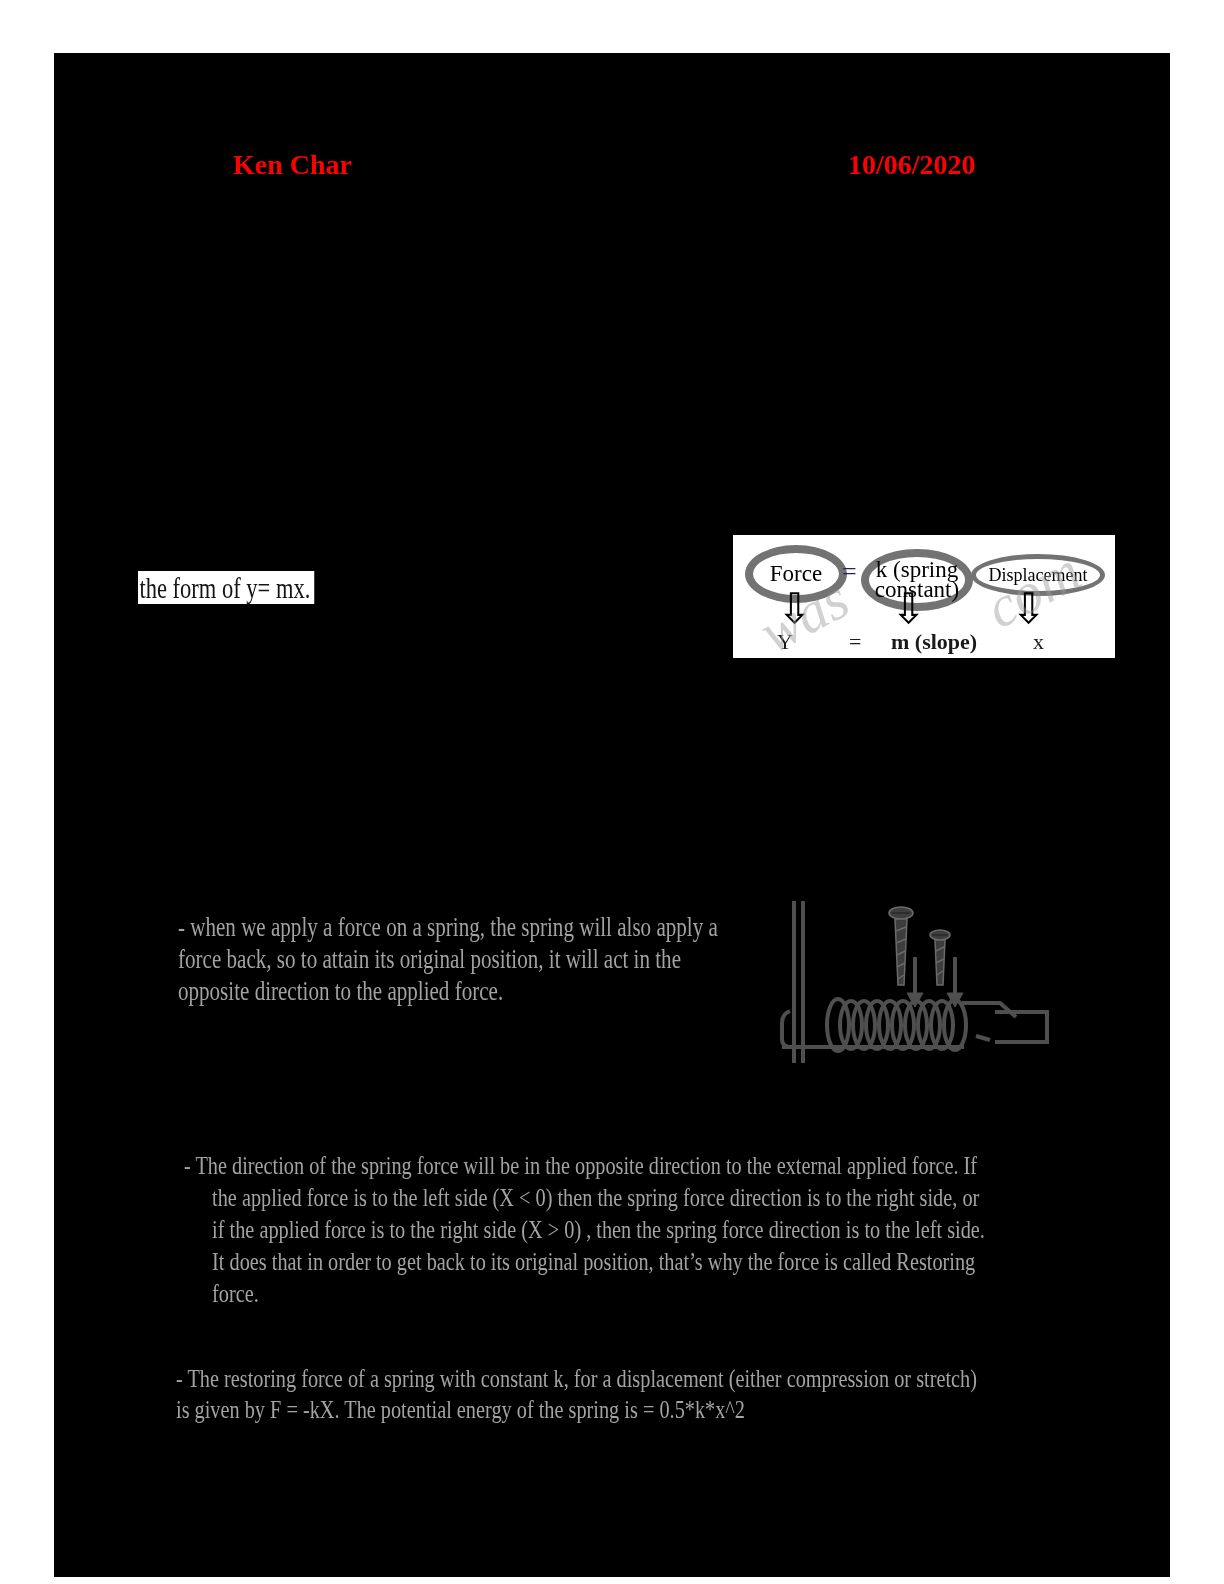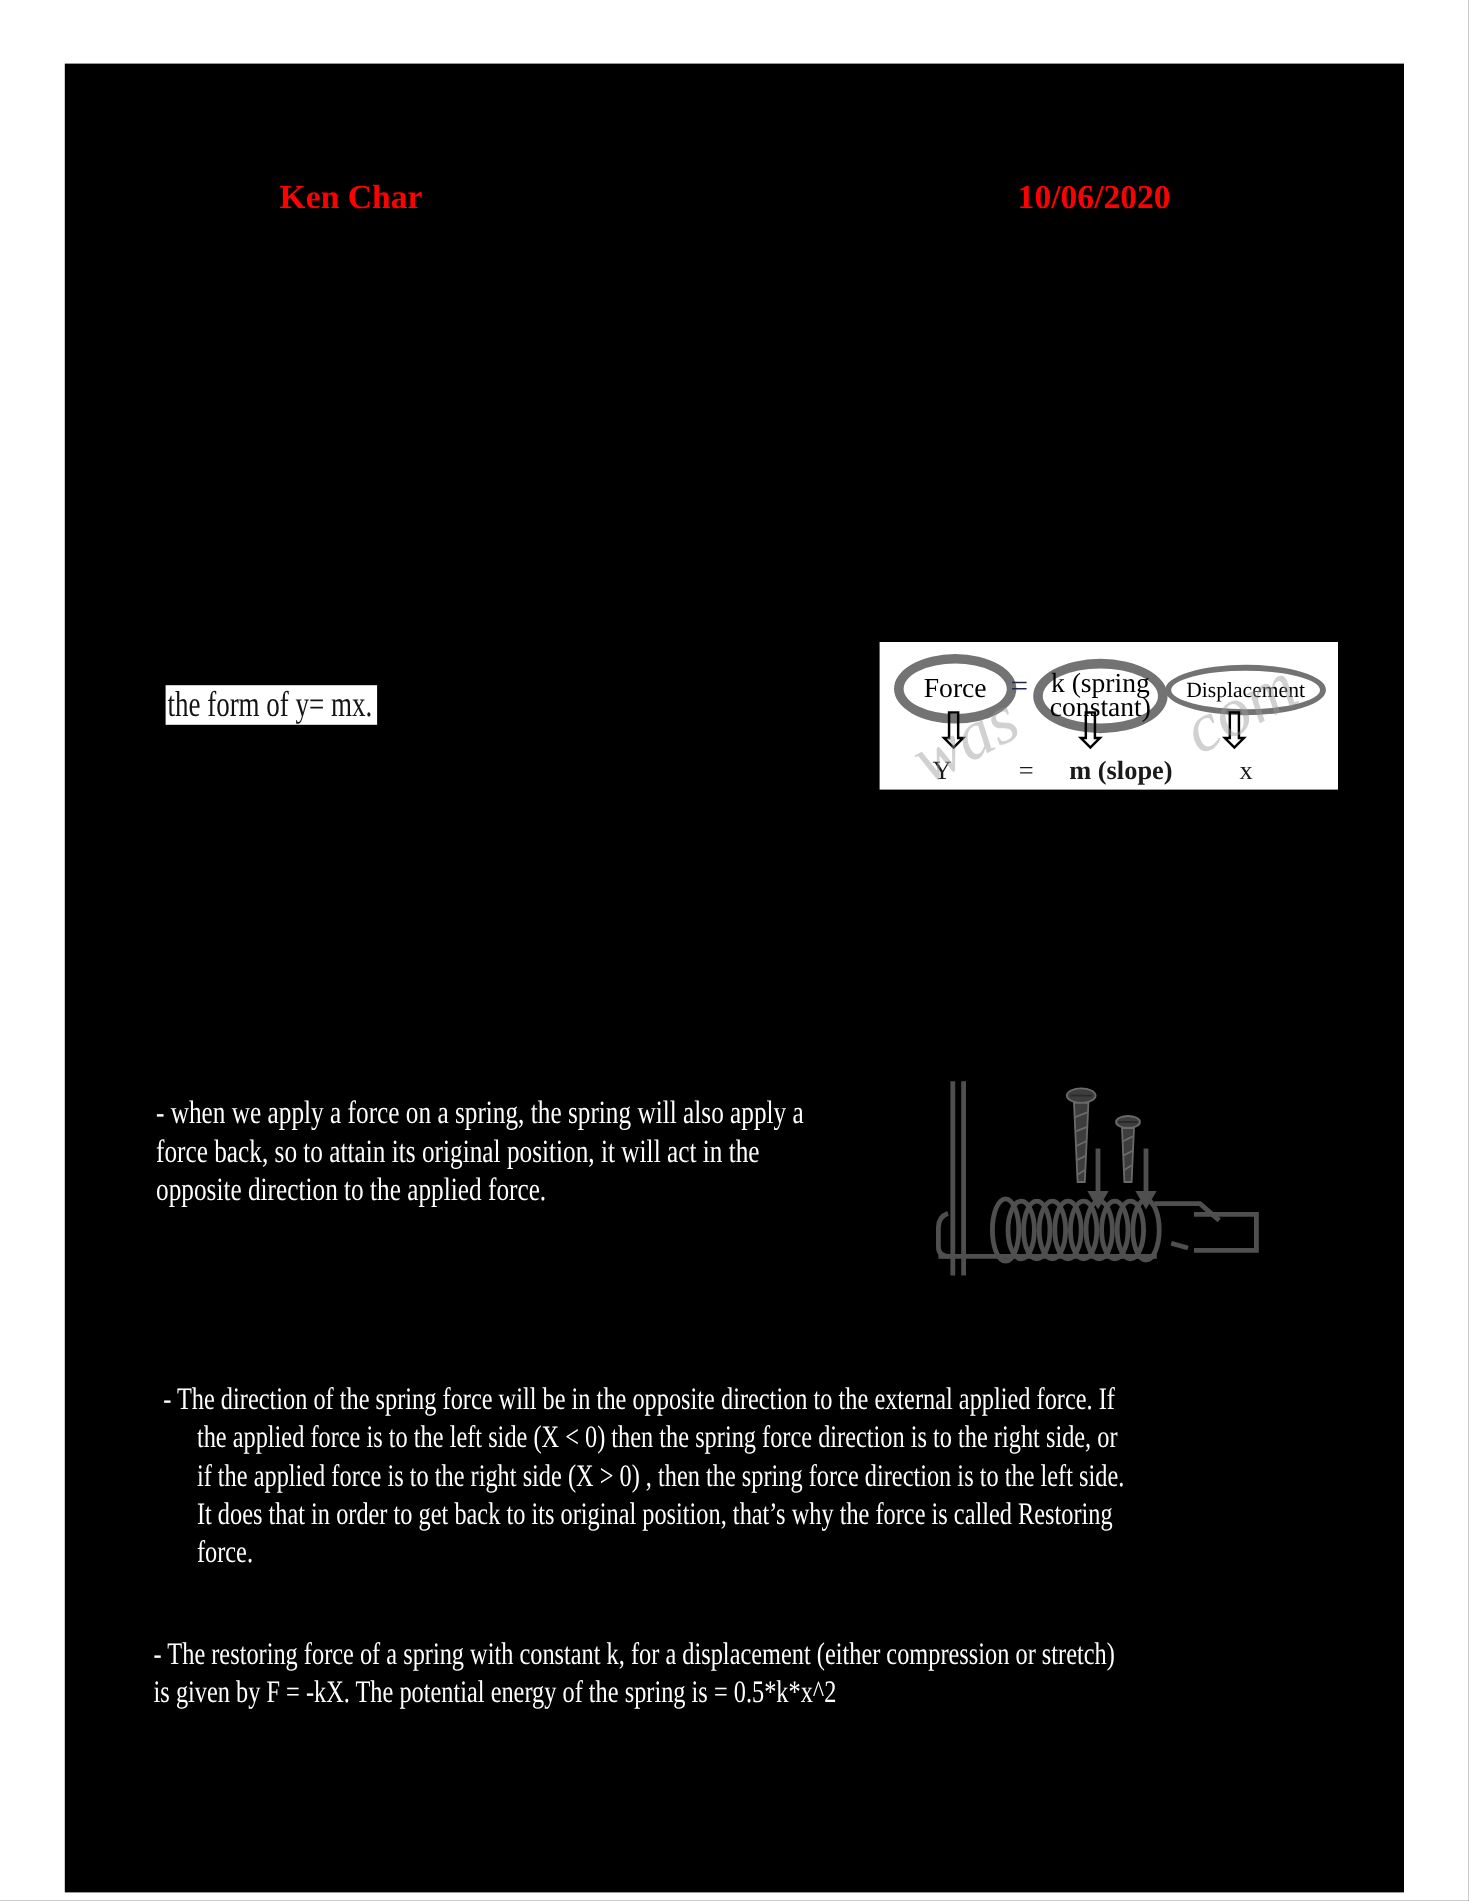--- a/index.html
+++ b/index.html
@@ -35,21 +35,21 @@
   }
   .dg-a1{left:44px;} .dg-a2{left:158px;} .dg-a3{left:278px;}
   .dg-bottom{position:absolute;top:94px;font-size:22px;color:#1a1a1a;z-index:2;}
   .dg-y{left:44px;} .dg-eq{left:116px;} .dg-m{left:158px;font-weight:bold;} .dg-x{left:300px;}
   .wm{
     position:absolute;color:#9a9a9a;opacity:.45;font-style:italic;font-size:58px;line-height:1;
     transform:rotate(-28deg);z-index:3;pointer-events:none;
   }
   .wm-left{left:26px;top:52px;} .wm-right{left:252px;top:26px;}
   
-  .para{position:absolute;color:#ffffff;}
+  .para{position:absolute;color:#a3a3a3;margin-left:48px;}
   .para .ln{white-space:nowrap;transform:scaleX(.78);transform-origin:0 0;}
   .p1{left:76px;top:858px;font-size:27px;}
   .p1 .ln{height:32px;line-height:32px;}
   .p2{left:82px;top:1097px;font-size:26px;}
   .p2 .ln{height:32px;line-height:32px;}
   .p2 .ln.ind{padding-left:36px;}
   .p3{left:74px;top:1310px;font-size:26px;}
   .p3 .ln{height:31px;line-height:31px;}
   
   .springfig{position:absolute;left:714px;top:840px;}

